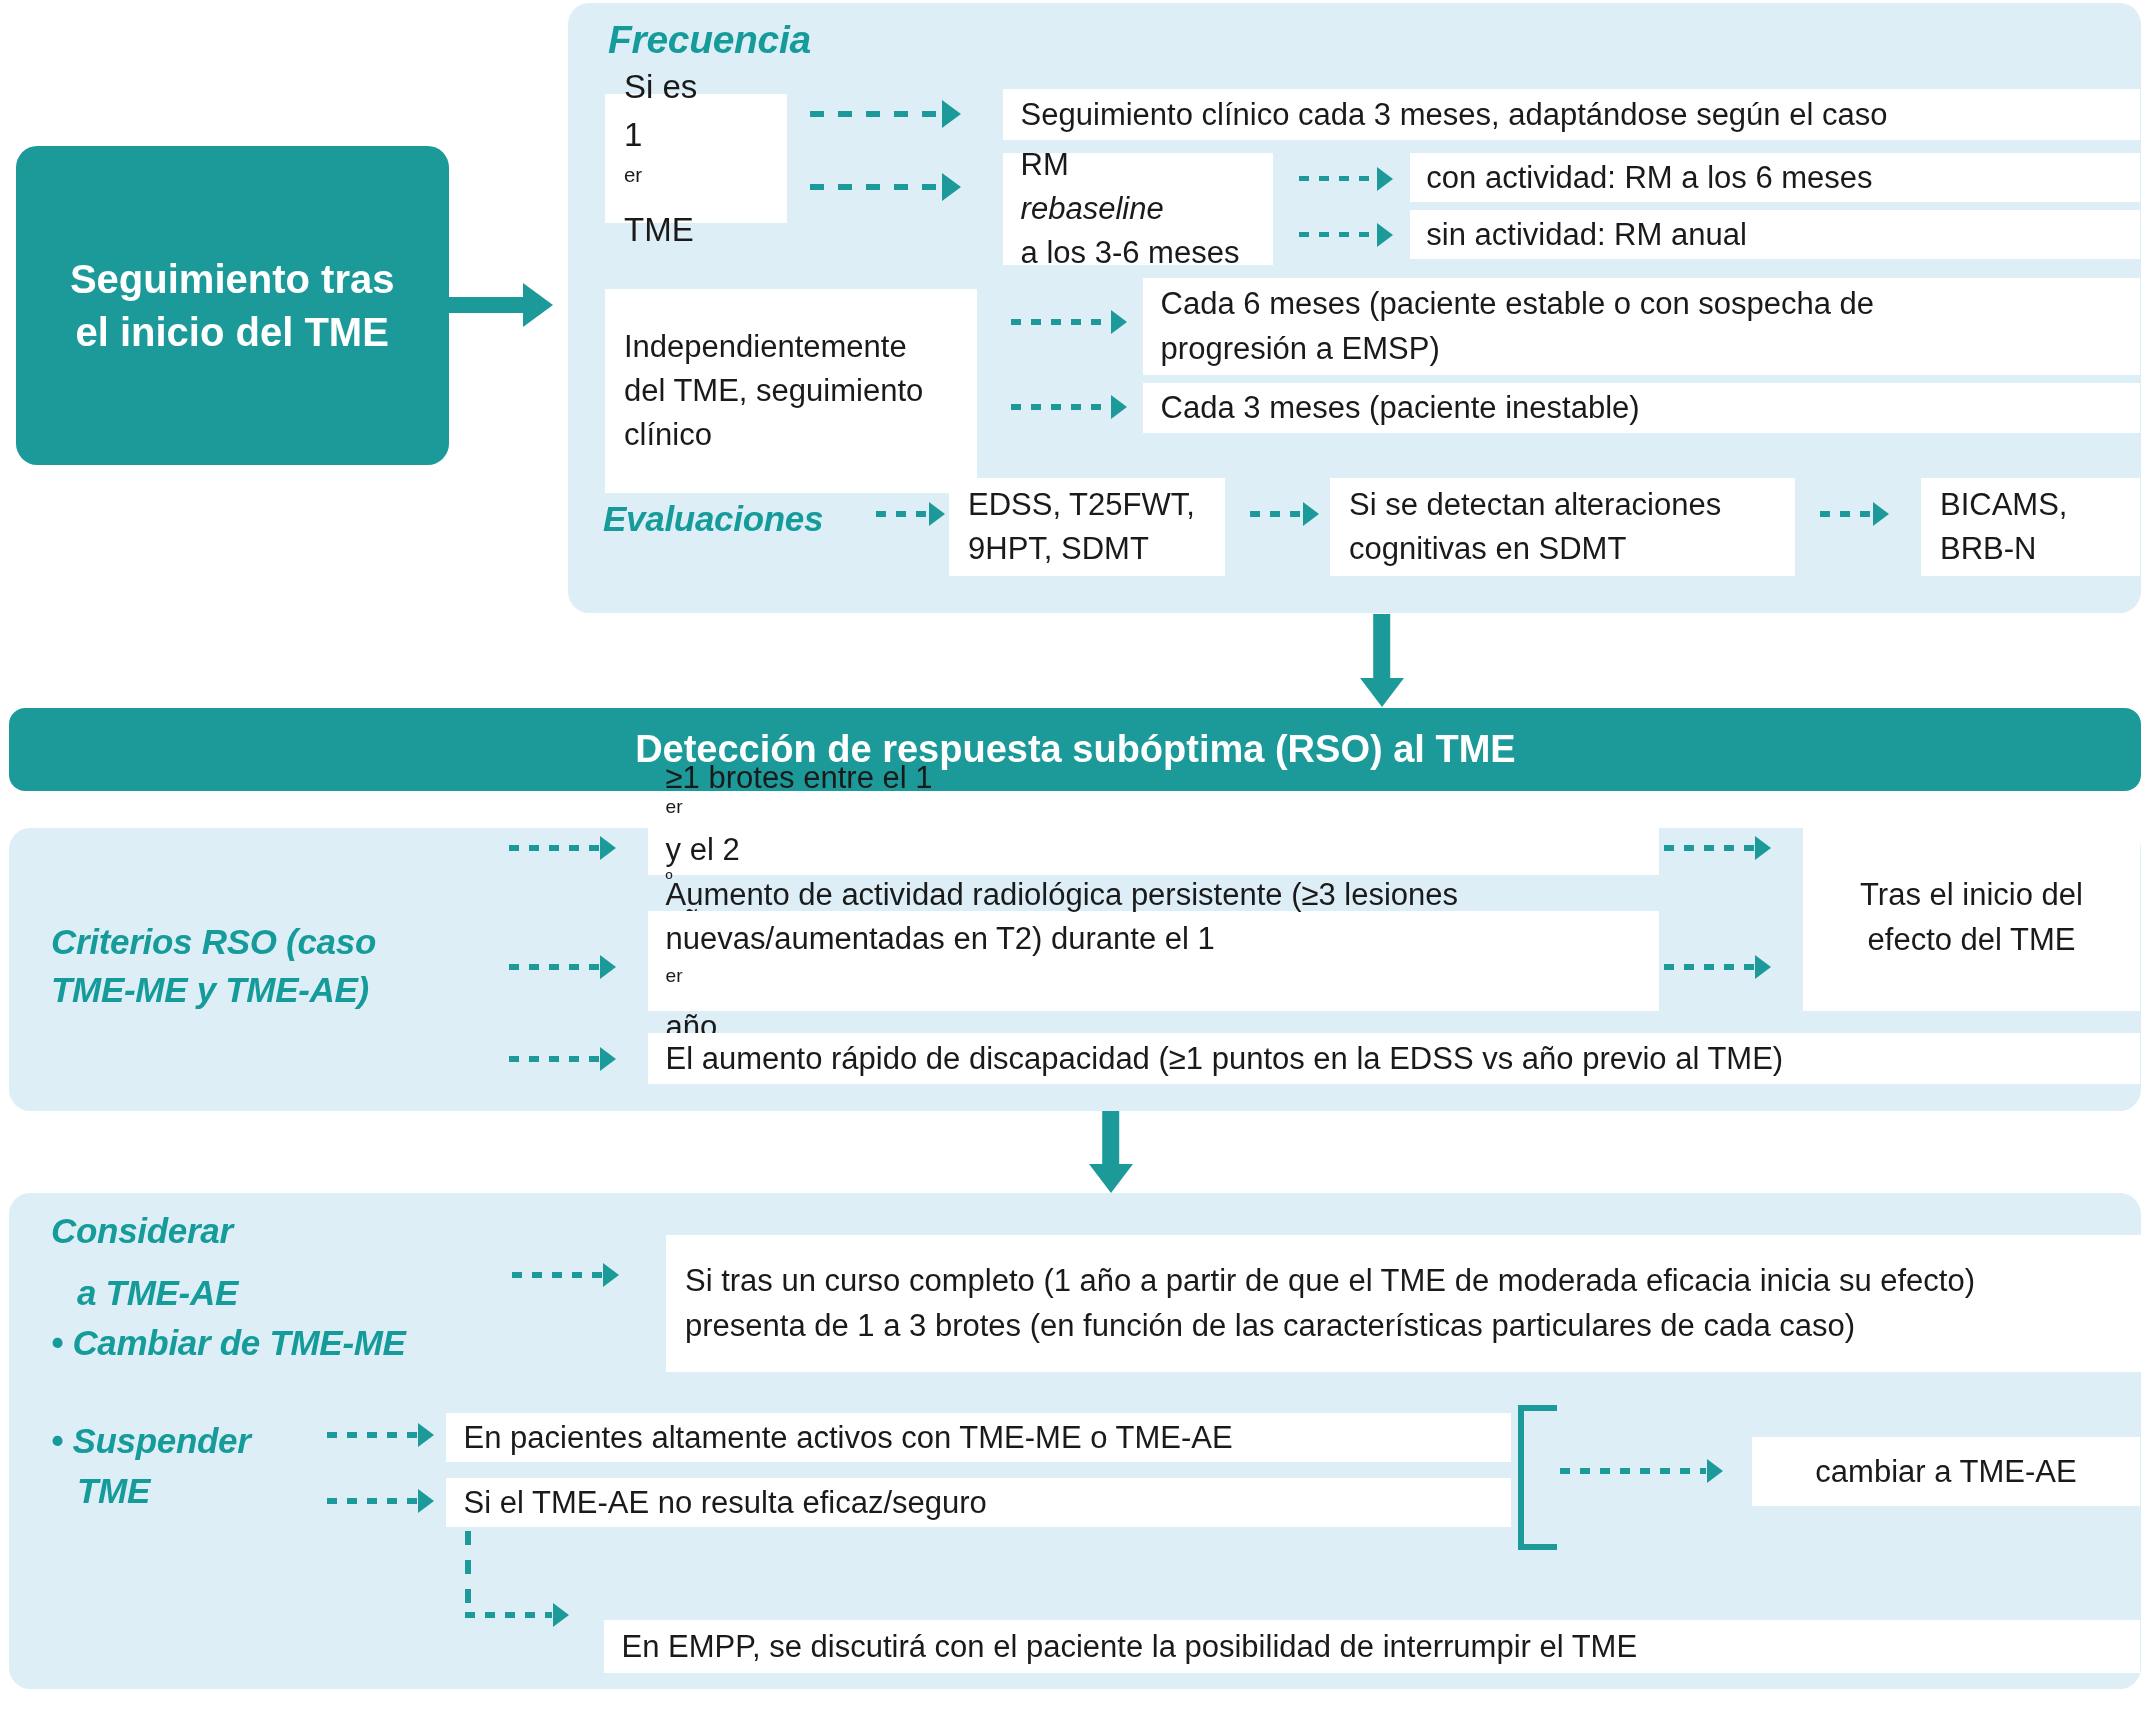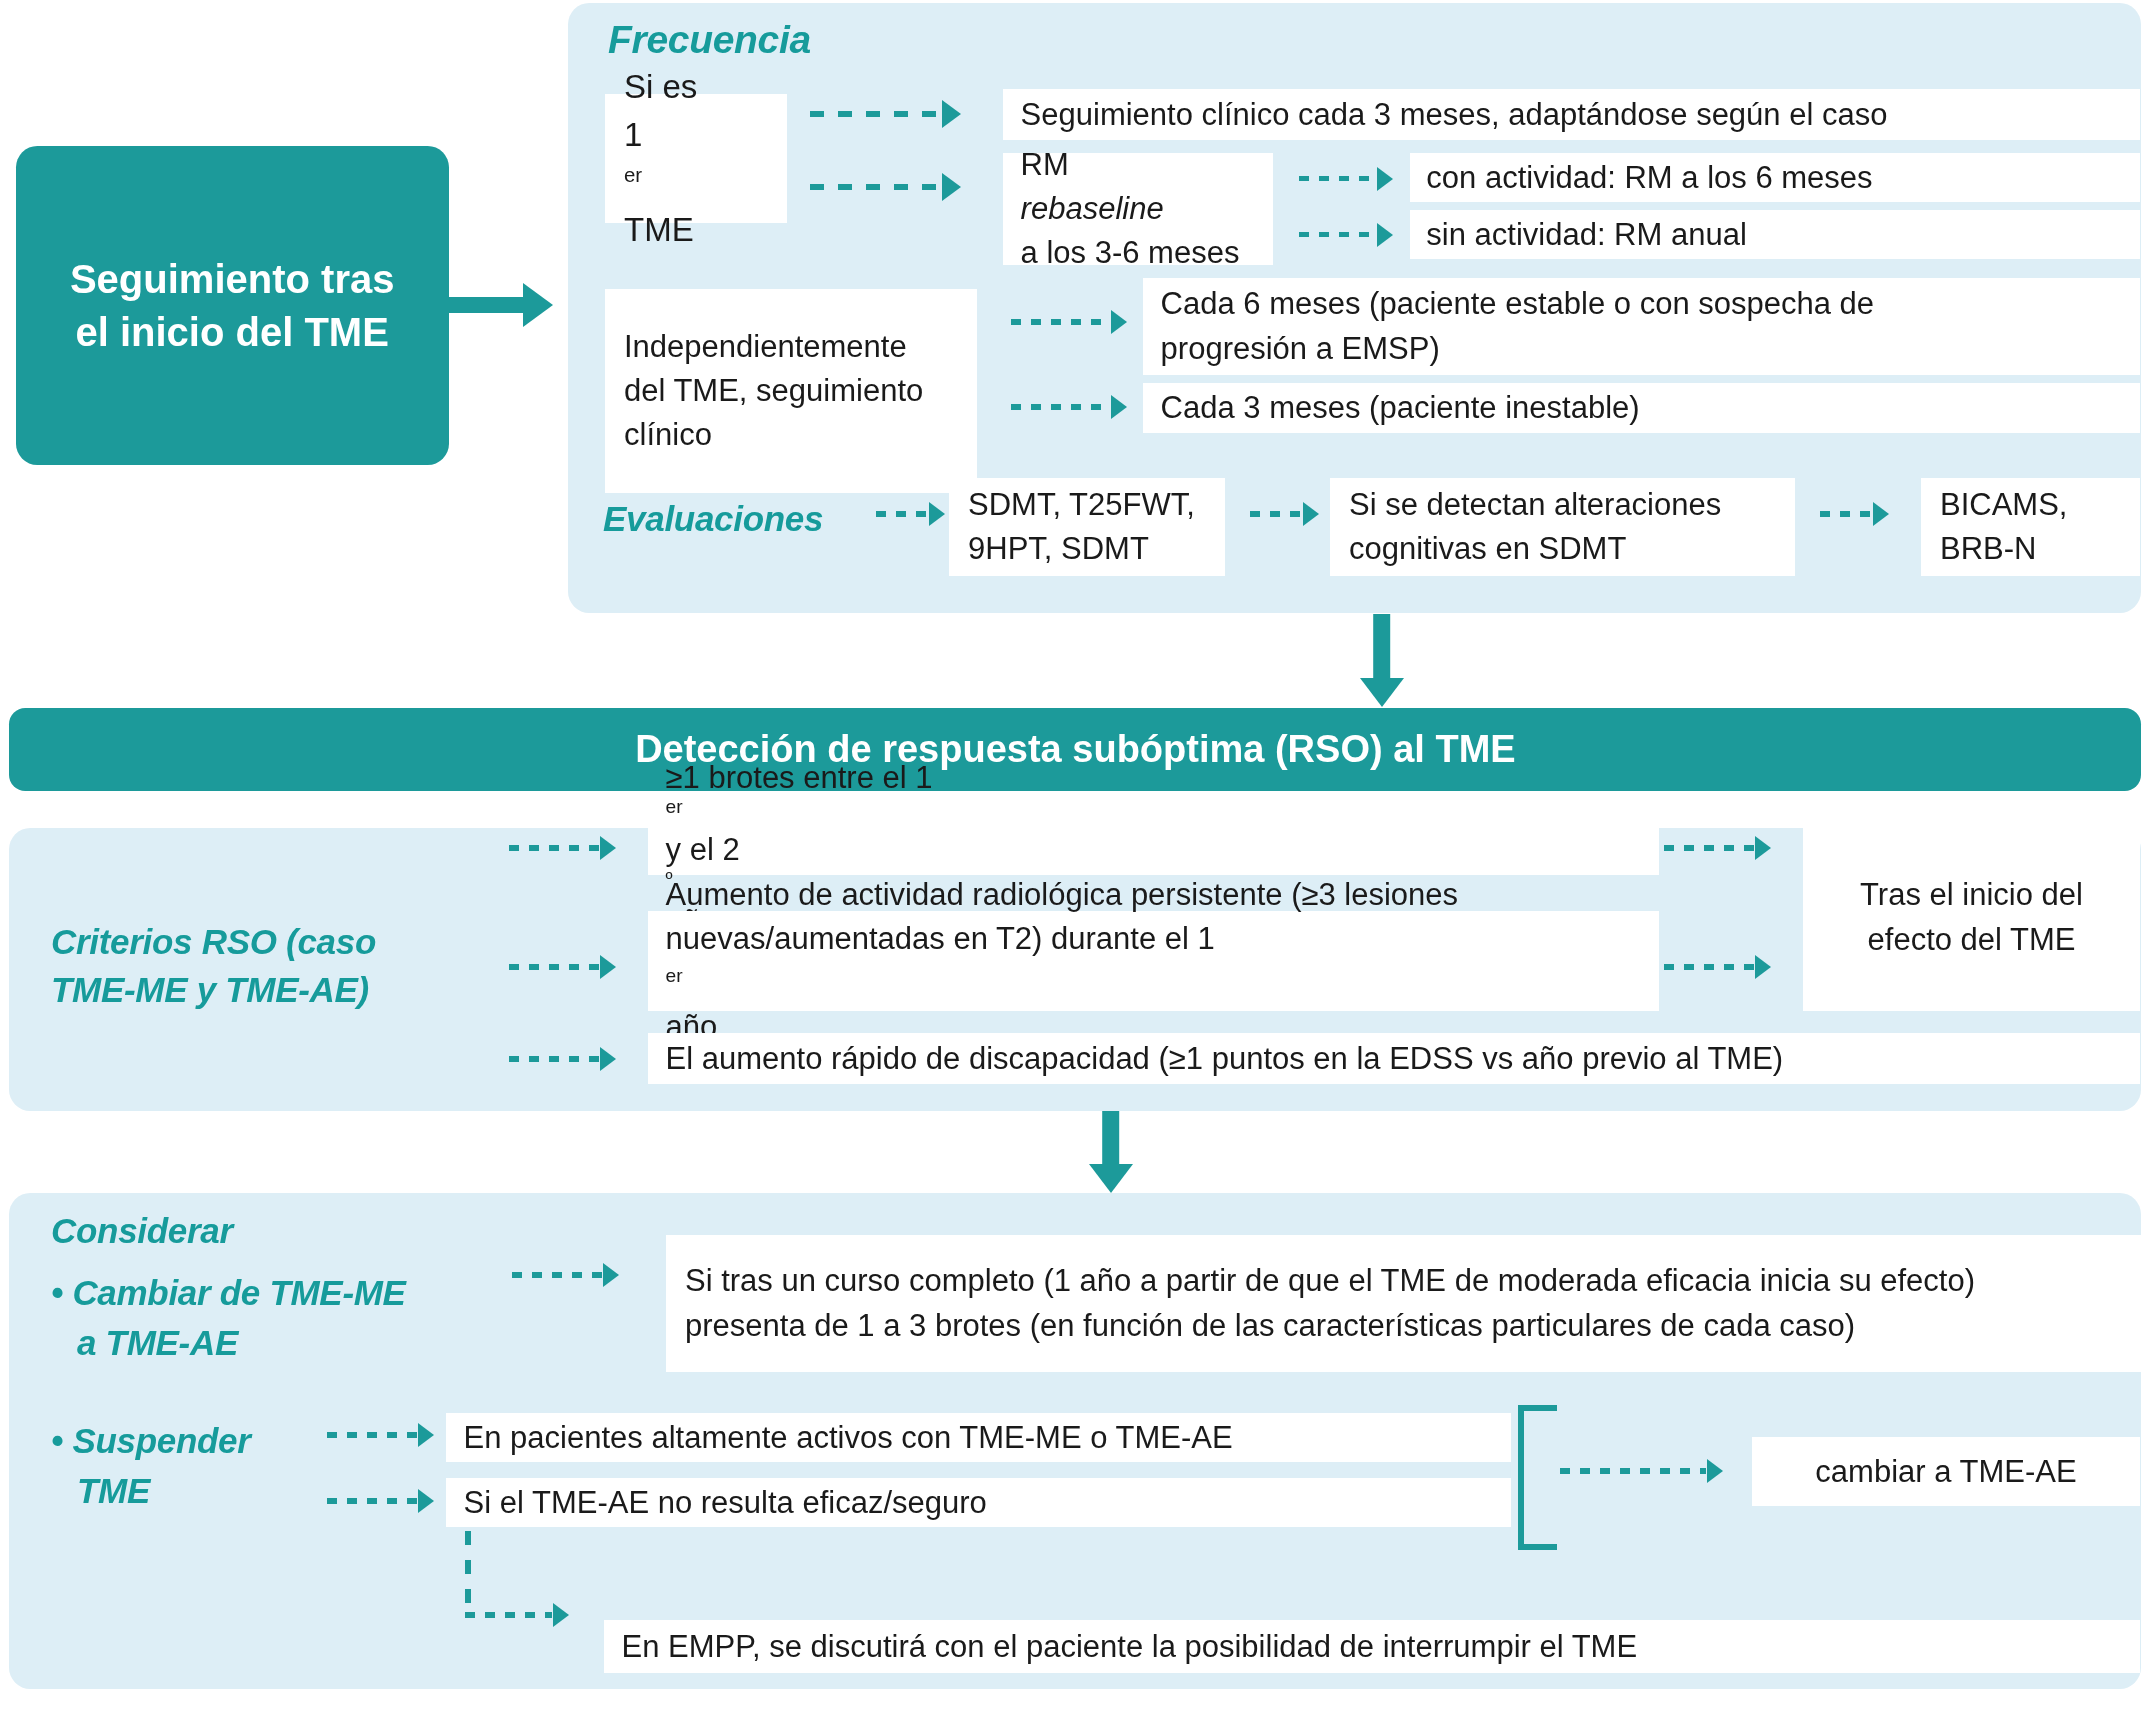--- a/index.html
+++ b/index.html
@@ -141,21 +141,21 @@
 
   <div class="hdr" style="left:603px;top:499px;font-size:35px;">Evaluaciones</div>
 
   <div class="darrow" style="left:876px;top:502px;width:69px;height:24px;">
     <div class="dash fine"></div>
       <div class="head sm"></div>
   </div>
 
   <div class="wbox center" style="left:949px;top:478px;width:276px;height:98px;">
     <div style="padding-left:19px;text-align:left;width:100%;box-sizing:border-box;">
-      <div class="btxt" style="font-size:31px;line-height:1.42;">SDMT, T25FWT,</div>
+      <div class="btxt" style="font-size:31px;line-height:1.42;">EDSS, T25FWT,</div>
       <div class="btxt" style="font-size:31px;line-height:1.42;">9HPT, SDMT</div>
     </div>
   </div>
 
   <div class="darrow" style="left:1250px;top:502px;width:69px;height:24px;">
     <div class="dash fine"></div>
       <div class="head sm"></div>
   </div>
 
   <div class="wbox" style="left:1330px;top:478px;width:465px;height:98px;padding-left:19px;">
@@ -240,22 +240,22 @@
   <div class="varrow" style="left:1079px;top:1111px;width:63px;height:82px;">
     <div class="stem" style="width:17.6px;height:55px;"></div>
     <div class="tip"></div>
   </div>
 
   <div class="panel" style="left:9.4px;top:1193px;width:2132px;height:496px;"></div>
 
   <div class="hdr" style="left:51px;top:1211px;font-size:35px;">Considerar</div>
 
   <div style="position:absolute;left:51px;top:1268px;">
+    <div class="hdr" style="position:static;font-size:35px;line-height:1.42;padding-left:26px;">a TME-AE</div>
     <div class="hdr" style="position:static;font-size:35px;line-height:1.42;">• Cambiar de TME-ME</div>
-    <div class="hdr" style="position:static;font-size:35px;line-height:1.42;padding-left:26px;">a TME-AE</div>
   </div>
 
   <div class="darrow" style="left:512px;top:1262px;width:107px;height:26px;">
     <div class="dash fine"></div>
       <div class="head sm"></div>
   </div>
 
   <div class="wbox" style="left:648px;top:1235px;width:1492px;height:137px;padding-left:19px;margin-left:18px;">
     <div>
       <div class="btxt" style="font-size:31px;line-height:1.45;">Si tras un curso completo (1 año a partir de que el TME de moderada eficacia inicia su efecto)</div>

